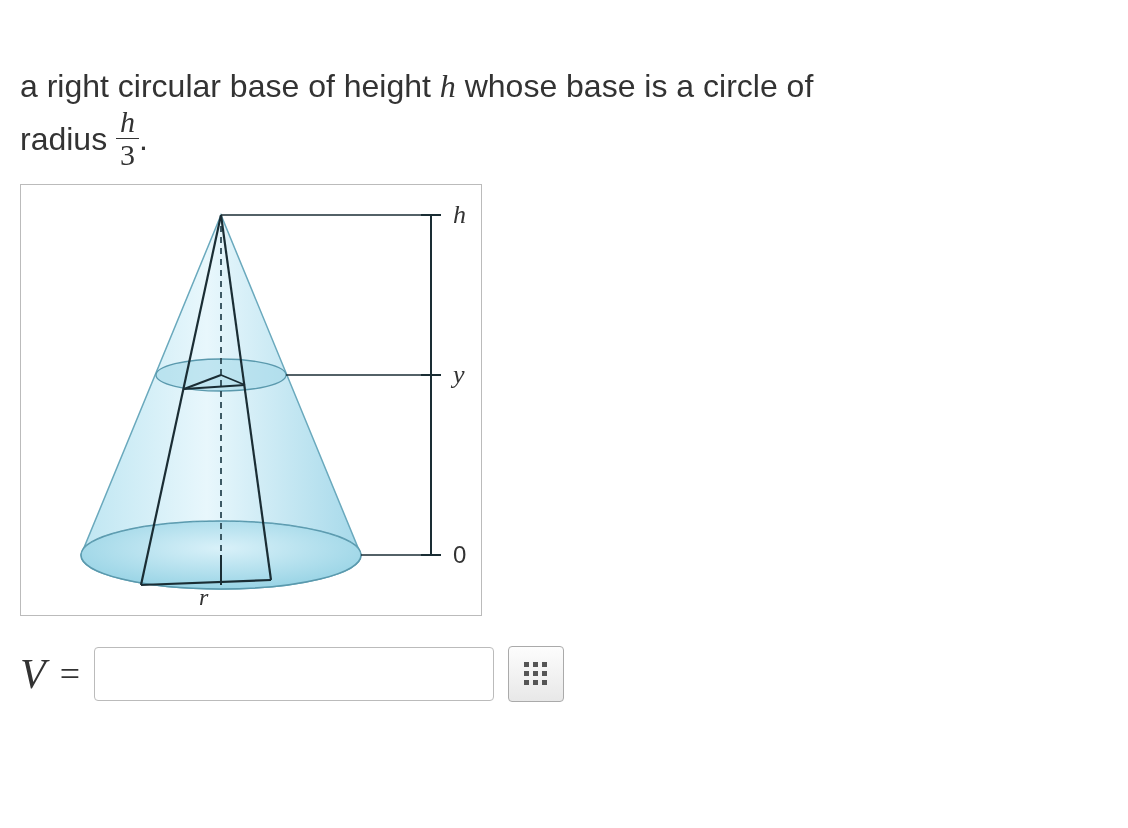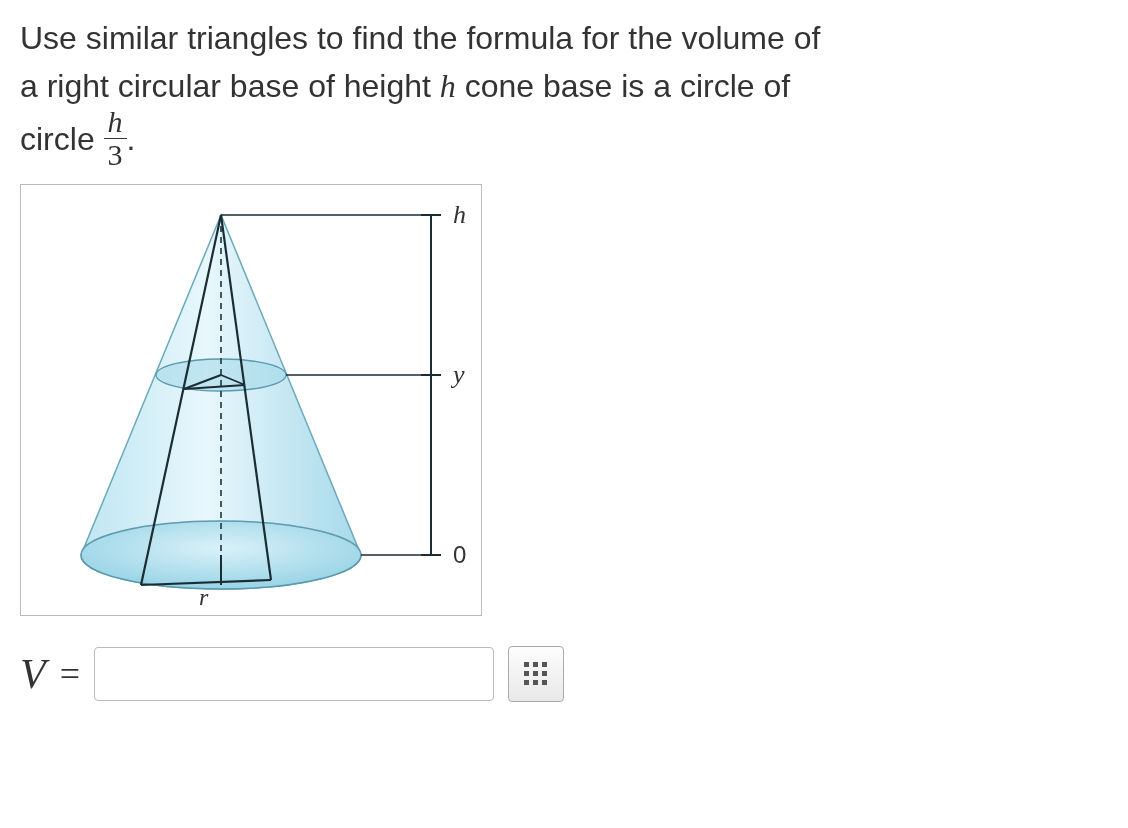--- a/index.html
+++ b/index.html
@@ -70,23 +70,23 @@
     align-items: center;
     justify-content: center;
     cursor: pointer;
   }
   .keypad-btn svg { display: block; }
 </style>
 </head>
 <body>
 
 <div class="problem-text">
-  <span>Use similar triangles to find the formula for the volume of</span><br>
-  <span>a right circular base of height </span><span class="italic">h</span><span> cone base is a circle of</span><br>
-  <span>circle </span><span class="frac"><span class="num">h</span><span class="den">3</span></span><span>.</span>
+  <br>
+  <span>a right circular base of height </span><span class="italic">h</span><span> whose base is a circle of</span><br>
+  <span>radius </span><span class="frac"><span class="num">h</span><span class="den">3</span></span><span>.</span>
 </div>
 
 <div class="diagram-wrap">
   <svg class="diagram" width="458" height="428" viewBox="0 0 458 428">
     <defs>
       <linearGradient id="coneGrad" x1="0" y1="0" x2="1" y2="0">
         <stop offset="0%" stop-color="#bfe6f2"></stop>
         <stop offset="45%" stop-color="#e8f7fc"></stop>
         <stop offset="100%" stop-color="#a6d9ea"></stop>
       </linearGradient>

